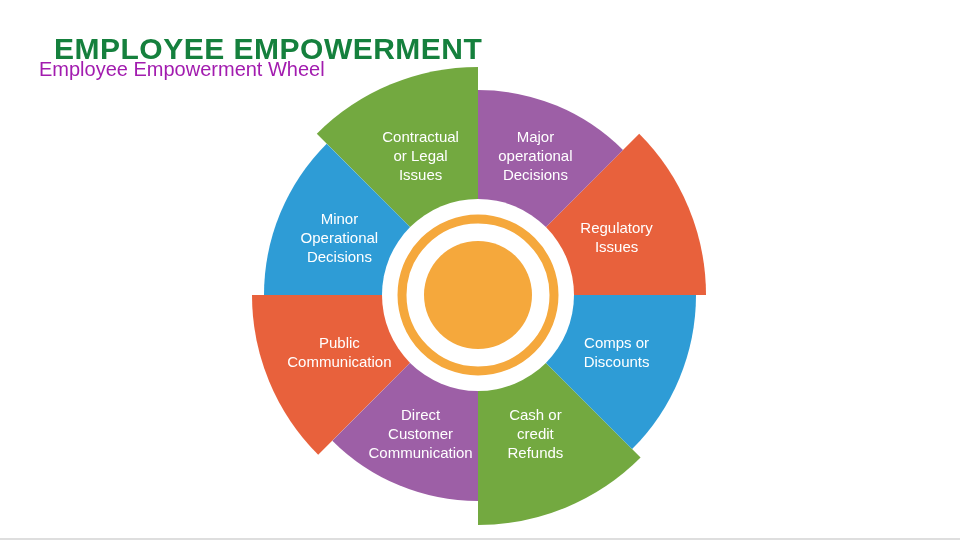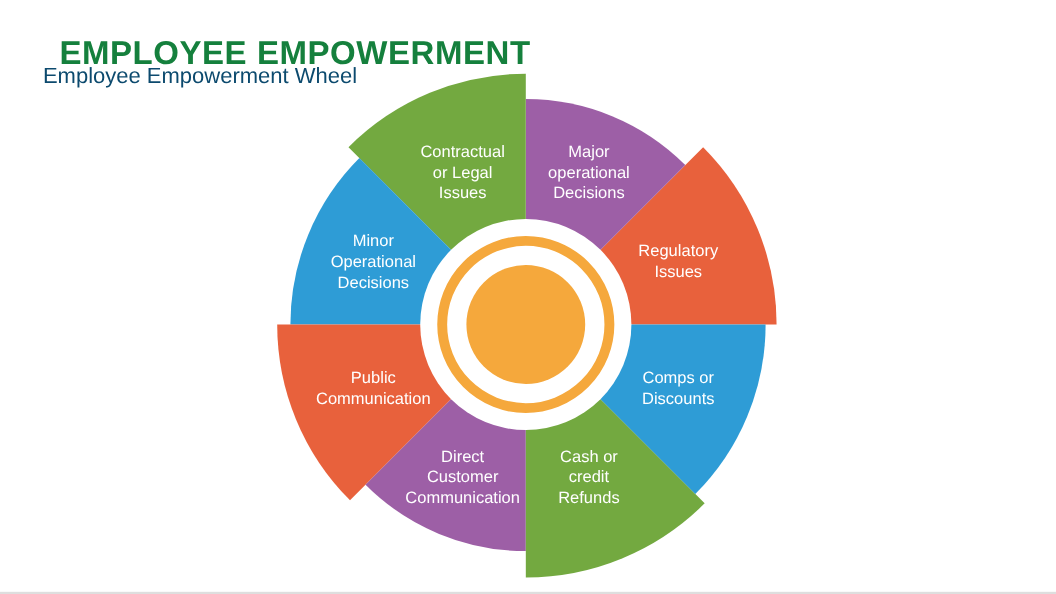--- a/index.html
+++ b/index.html
@@ -7,21 +7,21 @@
     width:960px;height:540px;overflow:hidden;background:#ffffff;
     font-family:"Liberation Sans", sans-serif;position:relative;
   }
   .slide{position:absolute;inset:0;background:#ffffff;}
   .slide-title{
     position:absolute;left:38px;top:16px;margin:16px;
     font-size:30px;font-weight:bold;color:#15803d;letter-spacing:.5px;
   }
   .slide-subtitle{
     position:absolute;left:39px;top:58px;margin:0;
-    font-size:20px;font-weight:normal;color:#0c4a6e;
+    font-size:20px;font-weight:normal;color:#a21caf;
   }
   .wheel-wrap{position:absolute;inset:0;}
   svg{position:absolute;left:0;top:0;}
   .seg-label{
     font-family:"Liberation Sans", sans-serif;
     font-size:15px;
     fill:#ffffff;
   }
   .bottom-edge{
     position:absolute;left:0;right:0;bottom:0;height:2px;background:#dedede;

